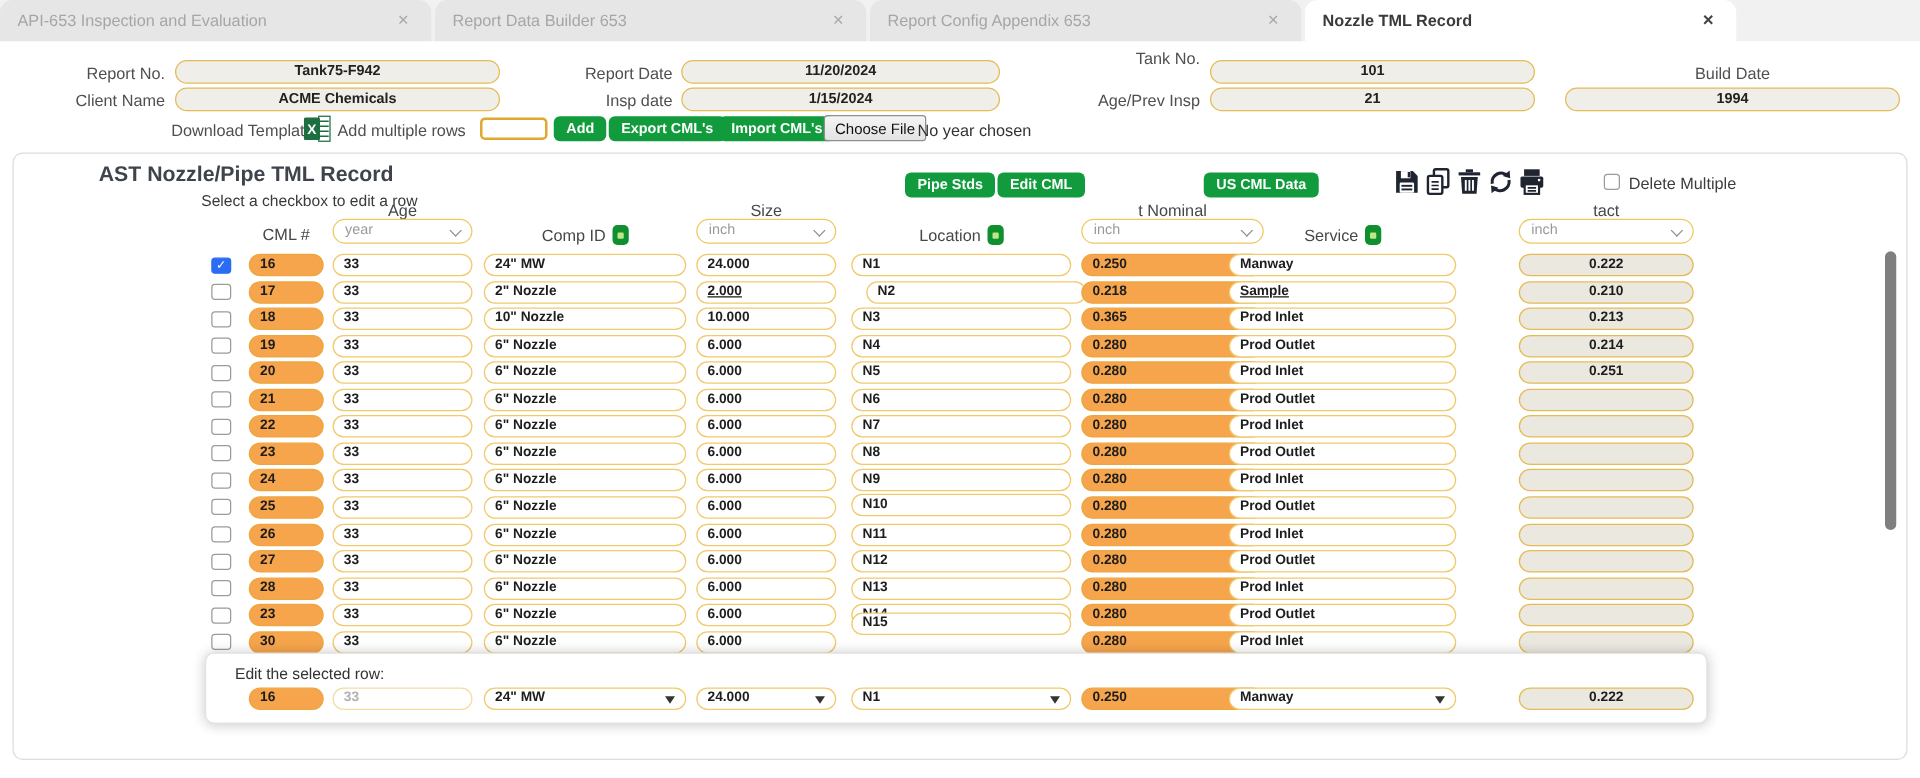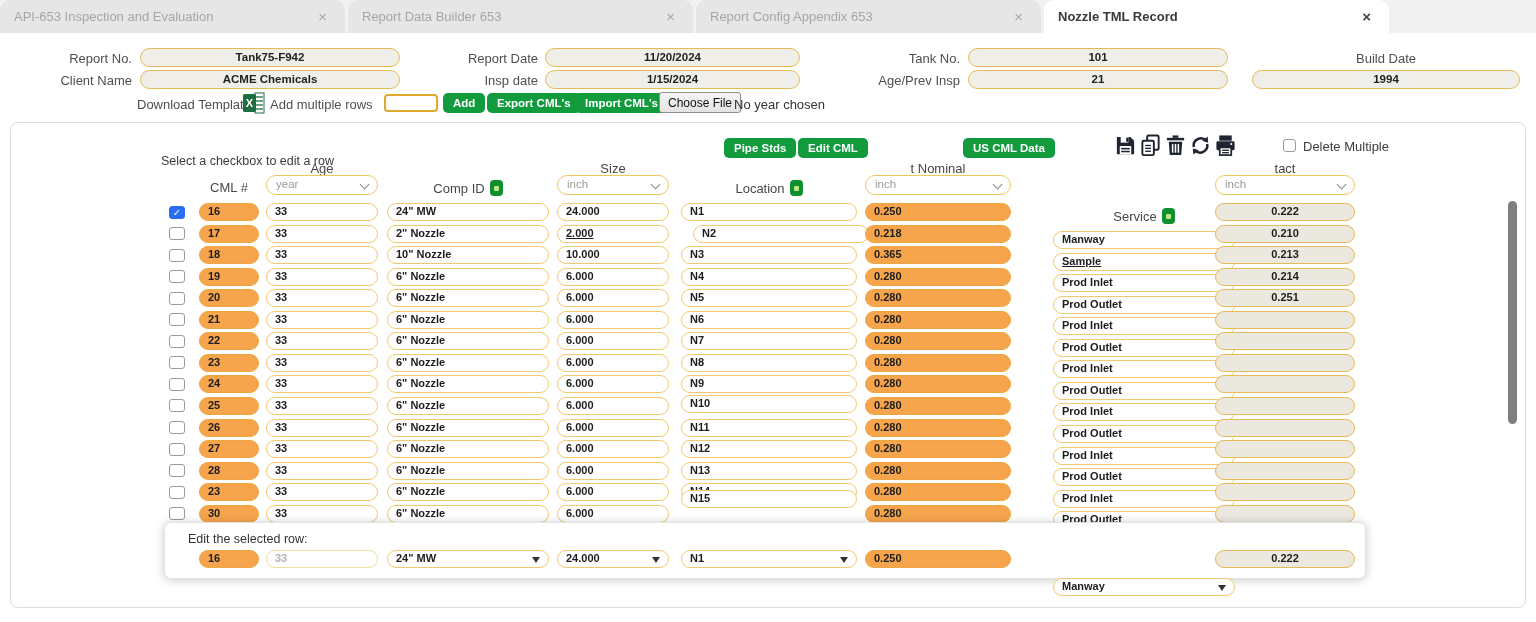--- a/index.html
+++ b/index.html
@@ -42,21 +42,21 @@
   .chk.checked { background:#2a6df4; border-color:#2a6df4; }
 
   
   .c-check { left:158px; width:16px; }
   .c-cml   { left:188px; width:60px; }
   .c-age   { left:255px; width:112px; }
   .c-comp  { left:376px; width:162px; }
   .c-size  { left:546px; width:112px; }
   .c-loc   { left:670px; width:176px; }
   .c-tnom  { left:854px; width:146px; }
-  .c-serv  { left:1042px; width:182px;margin-top:28px; }
+  .c-serv  { left:972px; width:182px; }
   .c-tact  { left:1204px; width:140px; }
 
   .colhead { position:absolute; top:38px; font-size:13px; color:#474747; text-align:center; }
   .colhead-mid { position:absolute; top:55px; font-size:13px; color:#474747; display:flex; align-items:center; justify-content:center; gap:5px; }
   .plus-badge { width:13px; height:16px; background:#0f8f2e; border-radius:4px; display:inline-flex; align-items:center; justify-content:center; }
   .plus-badge i { width:5px; height:5px; background:#bde58a; border-radius:1px; display:block; }
 
   .hsel { position:absolute; top:52px; height:20px; border:1.5px solid #eec75e; border-radius:10px; background:#fff;
     font-size:11.5px; color:#9a9a9a; line-height:17px; padding-left:9px; }
   .sel-chevron { position:absolute; right:9px; top:5px; width:7px; height:7px;
@@ -100,21 +100,21 @@
   <div class="tab active">
     <span>Nozzle TML Record</span>
     <span class="tab-x">×</span>
   </div>
 </div>
 
 <div class="flabel" style="left:0;top:50px;width:132px">Report No.</div>
 <div class="fvalue" style="left:140px;top:48px;width:260px">Tank75-F942</div>
 <div class="flabel" style="left:400px;top:50px;width:138px">Report Date</div>
 <div class="fvalue" style="left:545px;top:48px;width:255px">11/20/2024</div>
-<div class="flabel" style="left:830px;top:50px;width:130px">Tank No.</div>
+<div class="flabel" style="left:830px;top:38px;width:130px">Tank No.</div>
 <div class="fvalue" style="left:968px;top:48px;width:260px">101</div>
 <div class="flabel" style="left:1252px;top:50px;width:268px;text-align:center">Build Date</div>
 
 <div class="flabel" style="left:0;top:72px;width:132px">Client Name</div>
 <div class="fvalue" style="left:140px;top:70px;width:260px">ACME Chemicals</div>
 <div class="flabel" style="left:400px;top:72px;width:138px">Insp date</div>
 <div class="fvalue" style="left:545px;top:70px;width:255px">1/15/2024</div>
 <div class="flabel" style="left:830px;top:72px;width:130px">Age/Prev Insp</div>
 <div class="fvalue" style="left:968px;top:70px;width:260px">21</div>
 <div class="fvalue" style="left:1252px;top:70px;width:268px">1994</div>
@@ -133,20 +133,21 @@
 </span>
 <div class="tool-text" style="left:270px;top:97px">Add multiple rows</div>
 <input id="add-multiple-input" style="left: 384px; top: 94px;" value="">
 <button class="gbtn" style="left:443px;top:93px">Add</button>
 <button class="gbtn" style="left:487px;top:93px">Export CML's</button>
 <button class="gbtn" style="left:575px;top:93px">Import CML's</button>
 <button class="native-file" style="left:659px;top:92px">Choose File</button>
 <div class="tool-text" style="left:734px;top:97px;color:#333">No year chosen</div>
 
 <div id="panel">
+  <div id="panel-title">AST Nozzle/Pipe TML Record</div>
   <div id="panel-subtitle">Select a checkbox to edit a row</div>
 
   <button class="gbtn pbtn" style="left:713px">Pipe Stds</button>
   <button class="gbtn pbtn" style="left:787px">Edit CML</button>
   <button class="gbtn pbtn" style="left:952px">US CML Data</button>
 
   <div class="icons-row">
     <span>
       <svg width="23" height="23" viewBox="0 0 24 24">
           <path fill="#1e2430" d="M3 3h14l4 4v14H3z"></path>

